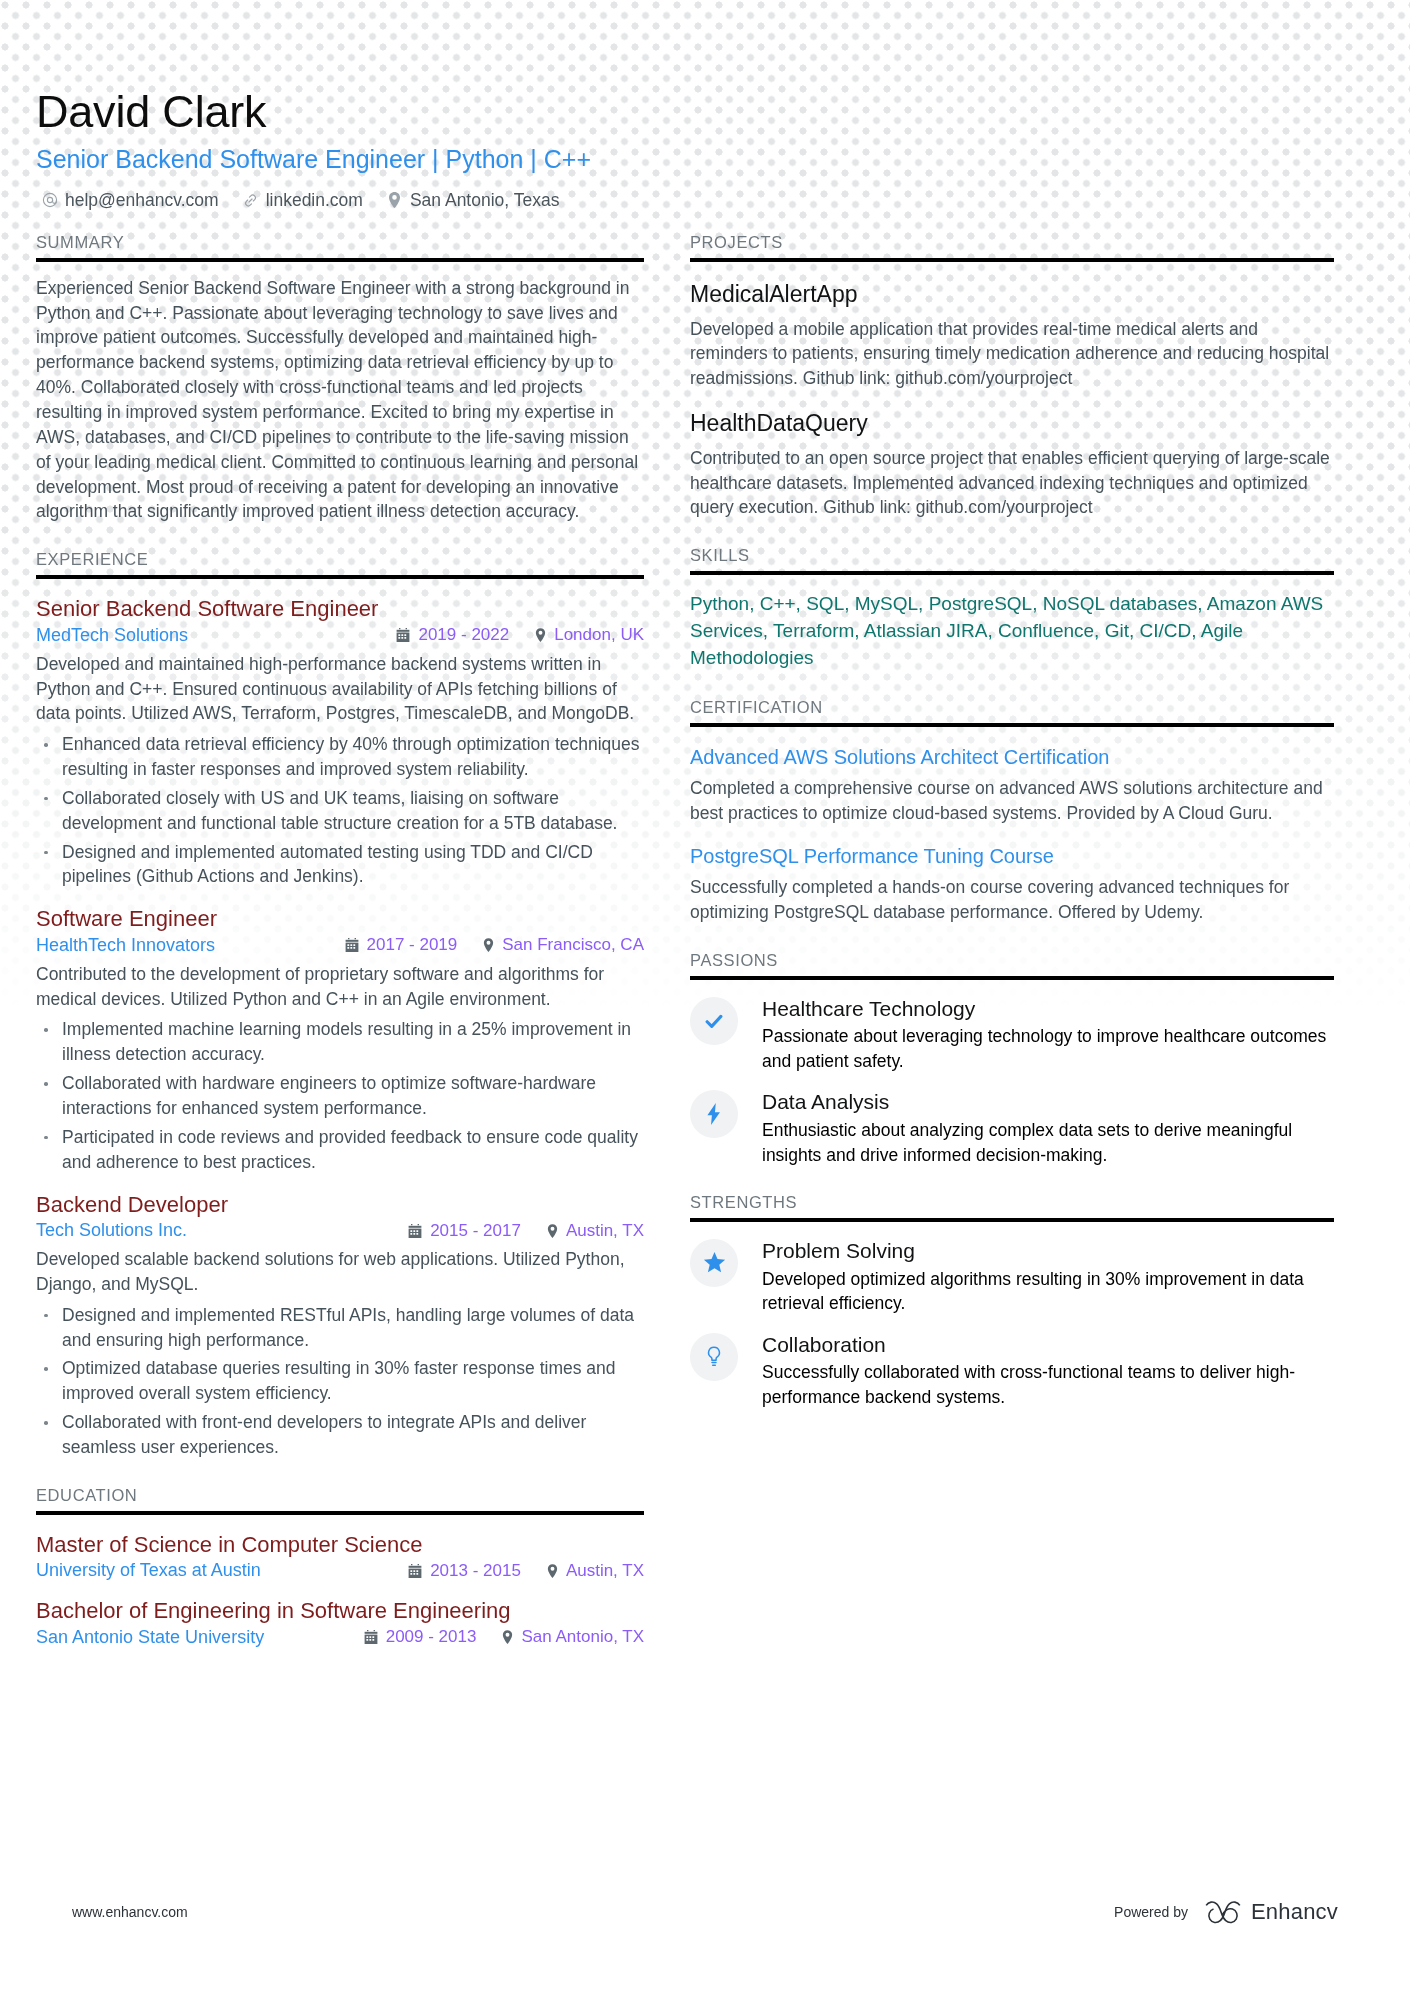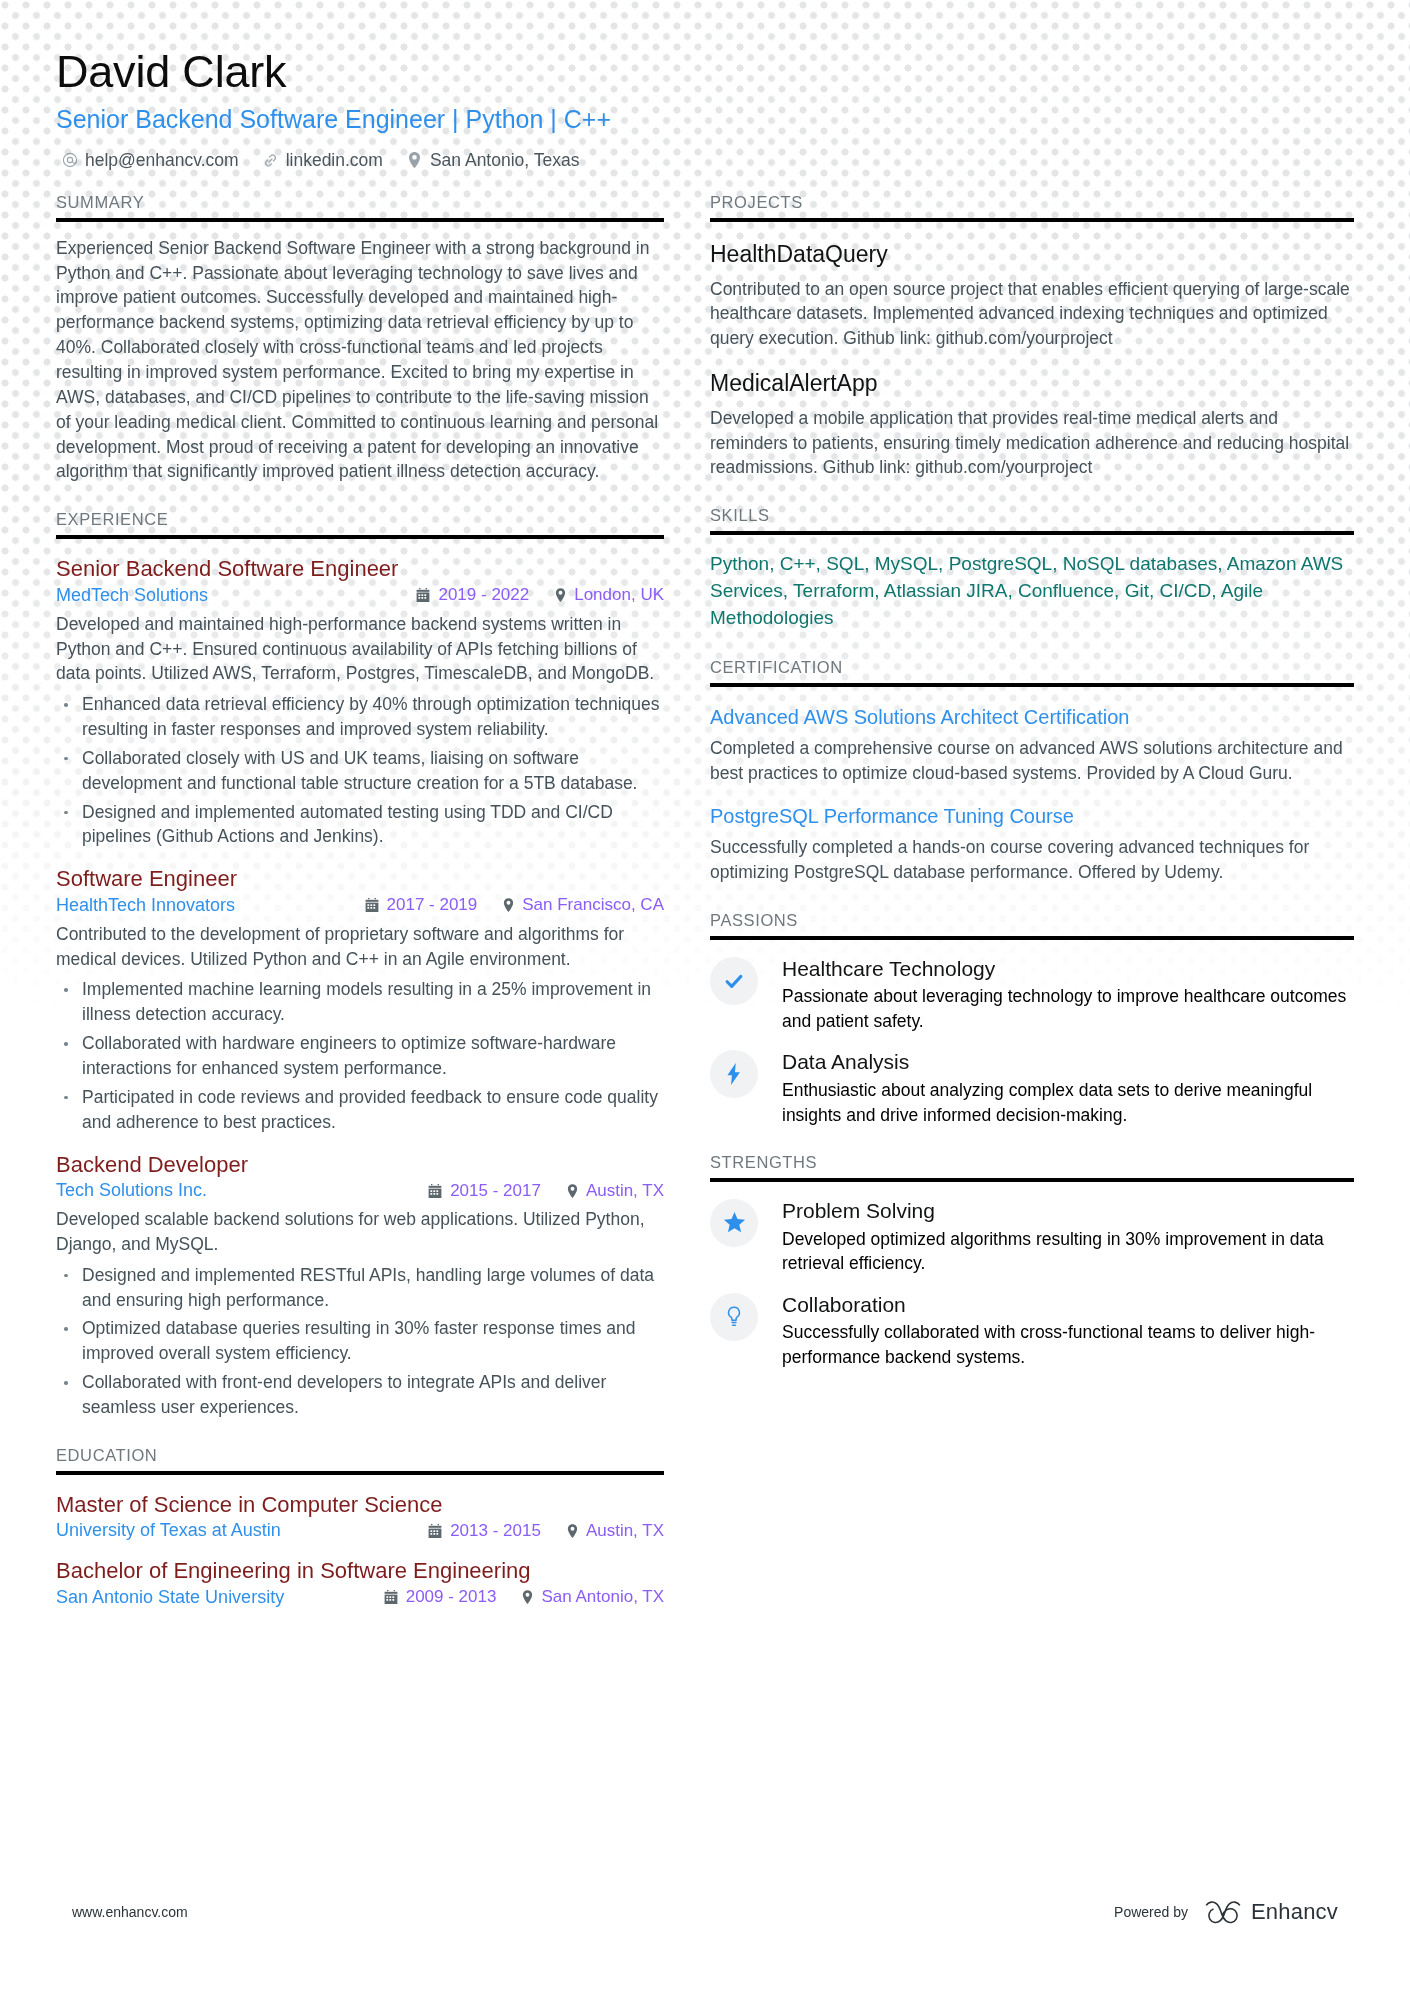--- a/index.html
+++ b/index.html
@@ -35,21 +35,22 @@
     background-position: 0 0, 10.5px 10.5px;
     -webkit-mask-image: linear-gradient(to bottom, rgba(0,0,0,1) 0%, rgba(0,0,0,1) 46%, rgba(0,0,0,0) 88%);
     mask-image: linear-gradient(to bottom, rgba(0,0,0,1) 0%, rgba(0,0,0,1) 46%, rgba(0,0,0,0) 88%);
     pointer-events: none;
     z-index: 0;
   }
 
   .content {
     position: relative;
     z-index: 1;
-    padding: 46px 56px 0 56px;
+    padding: 46px 56px 0 36px;
+    margin-top: 40px;
   }
 
   
   .name {
     font-size: 45px;
     font-weight: 400;
     color: #0d0d0d;
     letter-spacing: -0.2px;
     line-height: 1.15;
   }
@@ -501,27 +502,27 @@
       </div>
 
       <div class="col-gap"></div>
 
       <div class="col-right">
 
         <div class="sec">
           <div class="sec-title">PROJECTS</div>
 
           <div class="proj">
+            <div class="proj-title">MedicalAlertApp</div>
+            <div class="para">Developed a mobile application that provides real-time medical alerts and reminders to patients, ensuring timely medication adherence and reducing hospital readmissions. Github link: github.com/yourproject</div>
+          </div>
+
+          <div class="proj">
             <div class="proj-title">HealthDataQuery</div>
             <div class="para">Contributed to an open source project that enables efficient querying of large-scale healthcare datasets. Implemented advanced indexing techniques and optimized query execution. Github link: github.com/yourproject</div>
-          </div>
-
-          <div class="proj">
-            <div class="proj-title">MedicalAlertApp</div>
-            <div class="para">Developed a mobile application that provides real-time medical alerts and reminders to patients, ensuring timely medication adherence and reducing hospital readmissions. Github link: github.com/yourproject</div>
           </div>
         </div>
 
         <div class="sec">
           <div class="sec-title">SKILLS</div>
           <div class="skills-text">Python, C++, SQL, MySQL, PostgreSQL, NoSQL databases, Amazon AWS Services, Terraform, Atlassian JIRA, Confluence, Git, CI/CD, Agile Methodologies</div>
         </div>
 
         <div class="sec">
           <div class="sec-title">CERTIFICATION</div>

